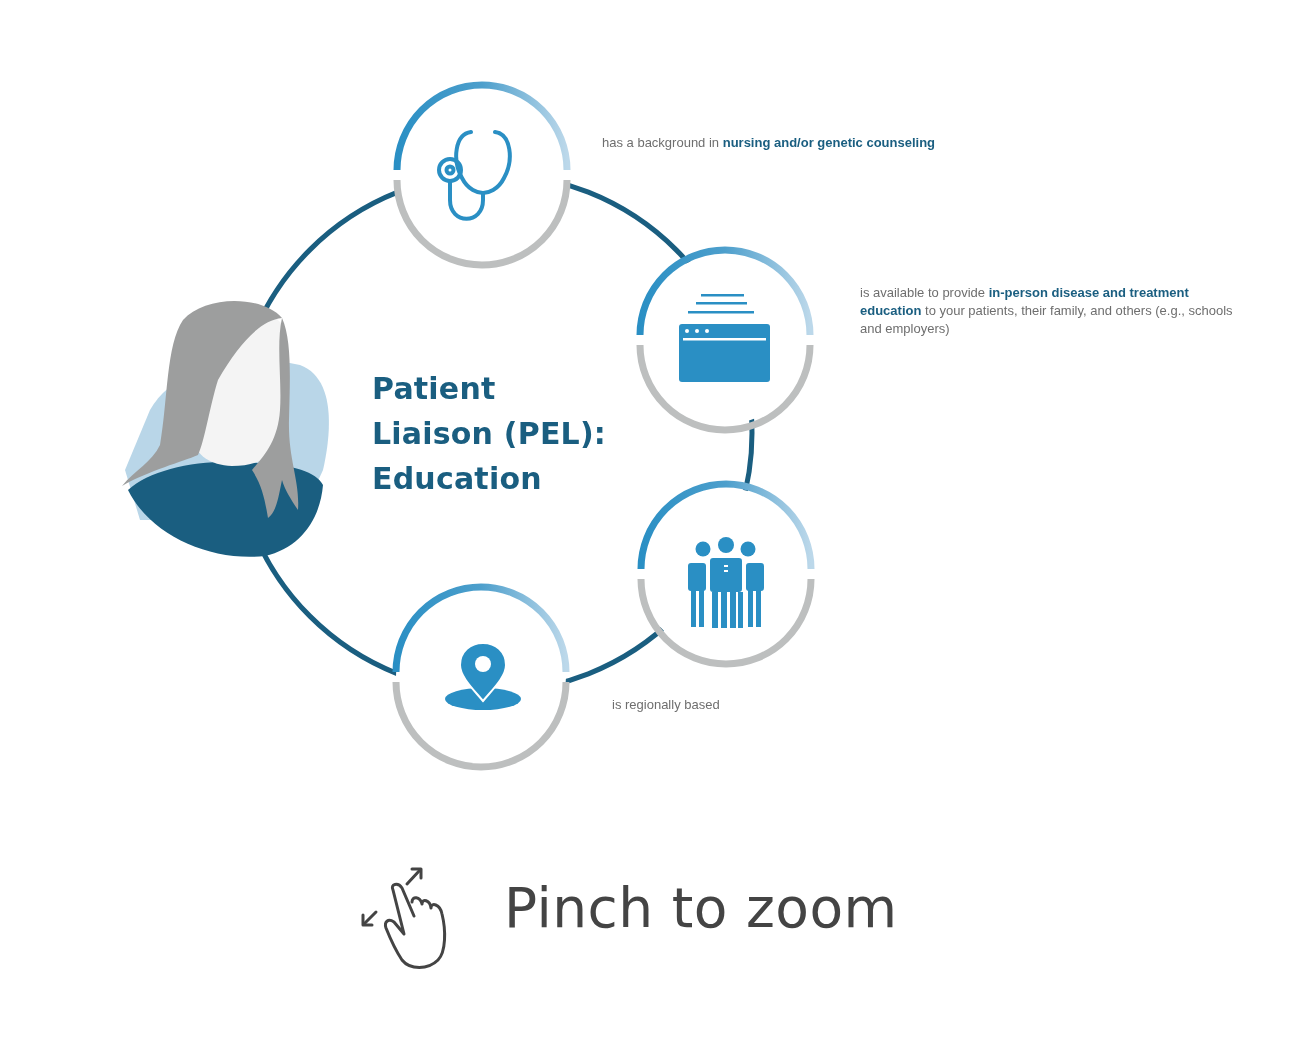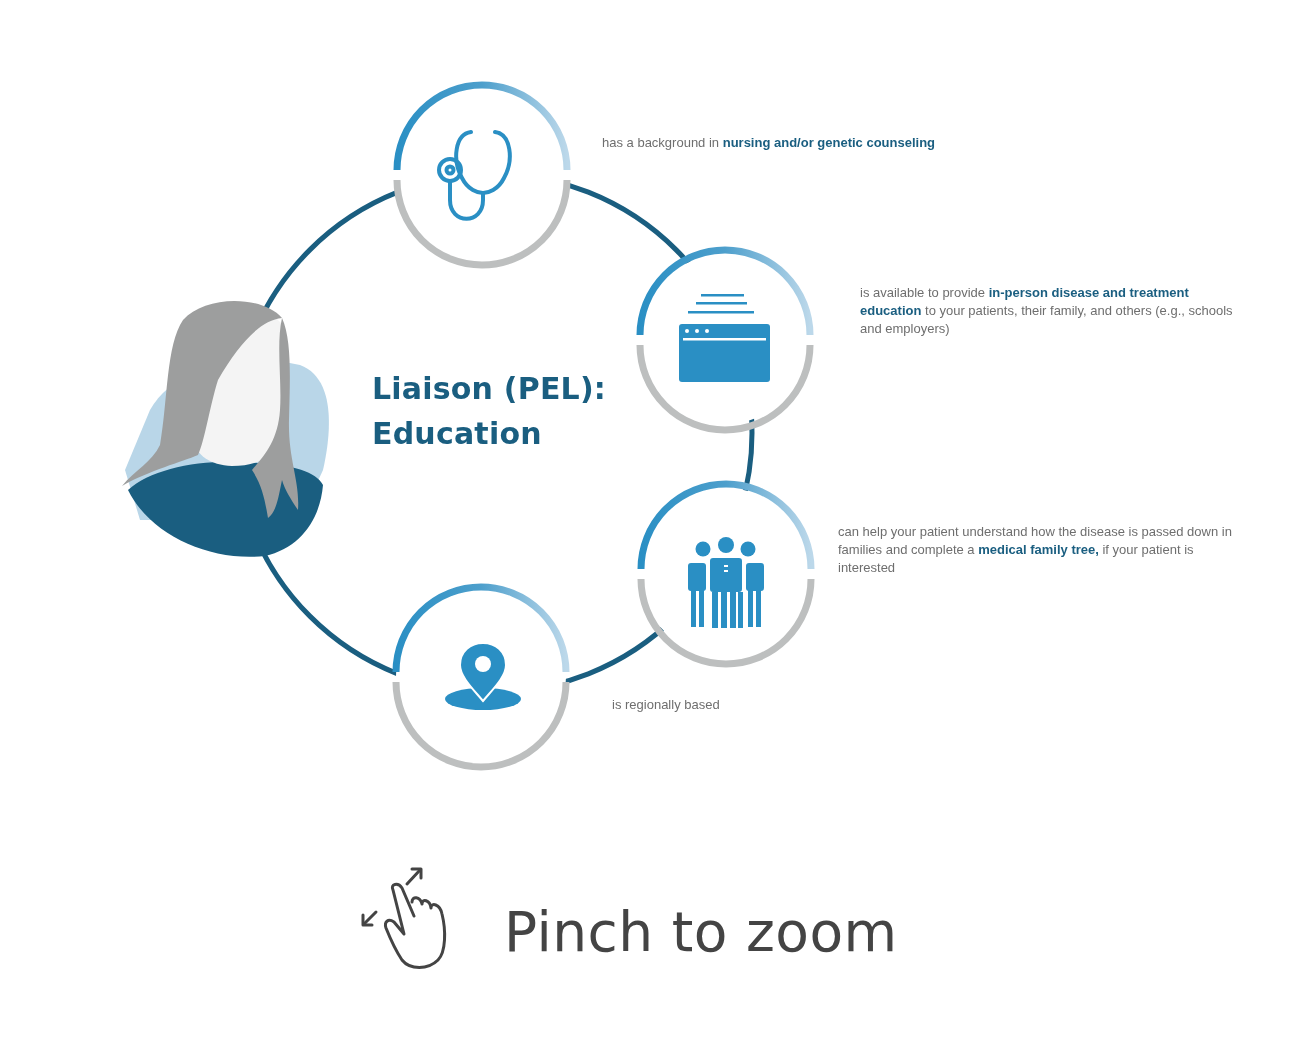--- a/index.html
+++ b/index.html
@@ -3,21 +3,21 @@
 <meta charset="utf-8">
 <style>
   html, body { margin: 0; padding: 0; background: #ffffff; }
   body { width: 1300px; height: 1055px; position: relative; overflow: hidden; font-family: "DejaVu Sans", sans-serif; }
   .stage { position: absolute; left: 0; top: 0; width: 1300px; height: 1055px; }
   svg.diagram { position: absolute; left: 0; top: 0; }
   .title { position: absolute; left: 372px; top: 366px; color: #1a5e80; font-family: "DejaVu Sans", sans-serif; font-weight: bold; font-size: 30px; line-height: 45px; letter-spacing: 0.2px; }
   .title span { display: block; }
   .desc { position: absolute; font-family: "Liberation Sans", sans-serif; font-size: 13px; line-height: 18px; color: #6e6e6e; }
   .desc b { color: #1a5e80; font-weight: bold; }
-  .pinch { position: absolute; left: 350px; top: 852px; height: 112px; display: flex; align-items: flex-end; }
+  .pinch { position: absolute; left: 350px; top: 852px; height: 112px; display: flex; align-items: center; }
   .pinch-label { font-family: "DejaVu Sans", sans-serif; font-size: 55px; color: #444444; margin-left: 44px; letter-spacing: 0.5px; }
 </style>
 </head>
 <body>
 
 <div class="stage">
 
   <svg class="diagram" width="1300" height="1055" viewBox="0 0 1300 1055">
     <defs>
       <linearGradient id="arcGrad" x1="0" y1="0" x2="1" y2="0">
@@ -103,35 +103,33 @@
     <g fill="none" stroke="#444444" stroke-width="3" stroke-linecap="round" stroke-linejoin="round" transform="translate(350,852)">
       <path d="M 57 32 L 70 18"></path>
       <path d="M 62 17 L 71 17 L 71 26"></path>
       <path d="M 26 60 L 14 72"></path>
       <path d="M 13 63 L 13 73 L 22 73"></path>
       <path d="M 43 38 C 40 32, 48 30, 52 36 L 64 64 M 62 50 C 62 44, 70 44, 72 52 M 72 52 C 72 46, 80 48, 81 56 M 81 56 C 81 50, 90 52, 92 62 C 96 78, 96 100, 88 108 C 78 118, 60 118, 52 108 C 44 96, 40 86, 36 76 C 34 70, 38 66, 44 70 L 54 82 L 43 38"></path>
     </g>
   </svg>
 
   <div class="title">
+    <span>Patient</span>
     <span>Liaison (PEL):</span>
     <span>Education</span>
   </div>
 
   <div class="desc" style="left:602px; top:134px; width:420px;">
     <span>has a background in </span><b>nursing and/or genetic counseling</b><span></span>
   </div>
 
   <div class="desc" style="left:838px; top:284px; width:375px;margin-left:22px;">
     <span>is available to provide </span><b>in-person disease and treatment education</b><span> to your patients, their family, and others (e.g., schools and employers)</span>
   </div>
 
-  <div class="desc" style="left:838px; top:523px; width:405px;">
-    <span>can help your patient understand how the disease is passed down in families and complete a </span><b>medical family tree,</b><span> if your patient is interested</span>
-  </div>
 
   <div class="desc" style="left:612px; top:696px; width:300px;">
     <span>is regionally based</span><b></b><span></span>
   </div>
 
   <div class="pinch">
     <div style="width:110px;height:112px;"></div>
     <span class="pinch-label">Pinch to zoom</span>
   </div>
 

